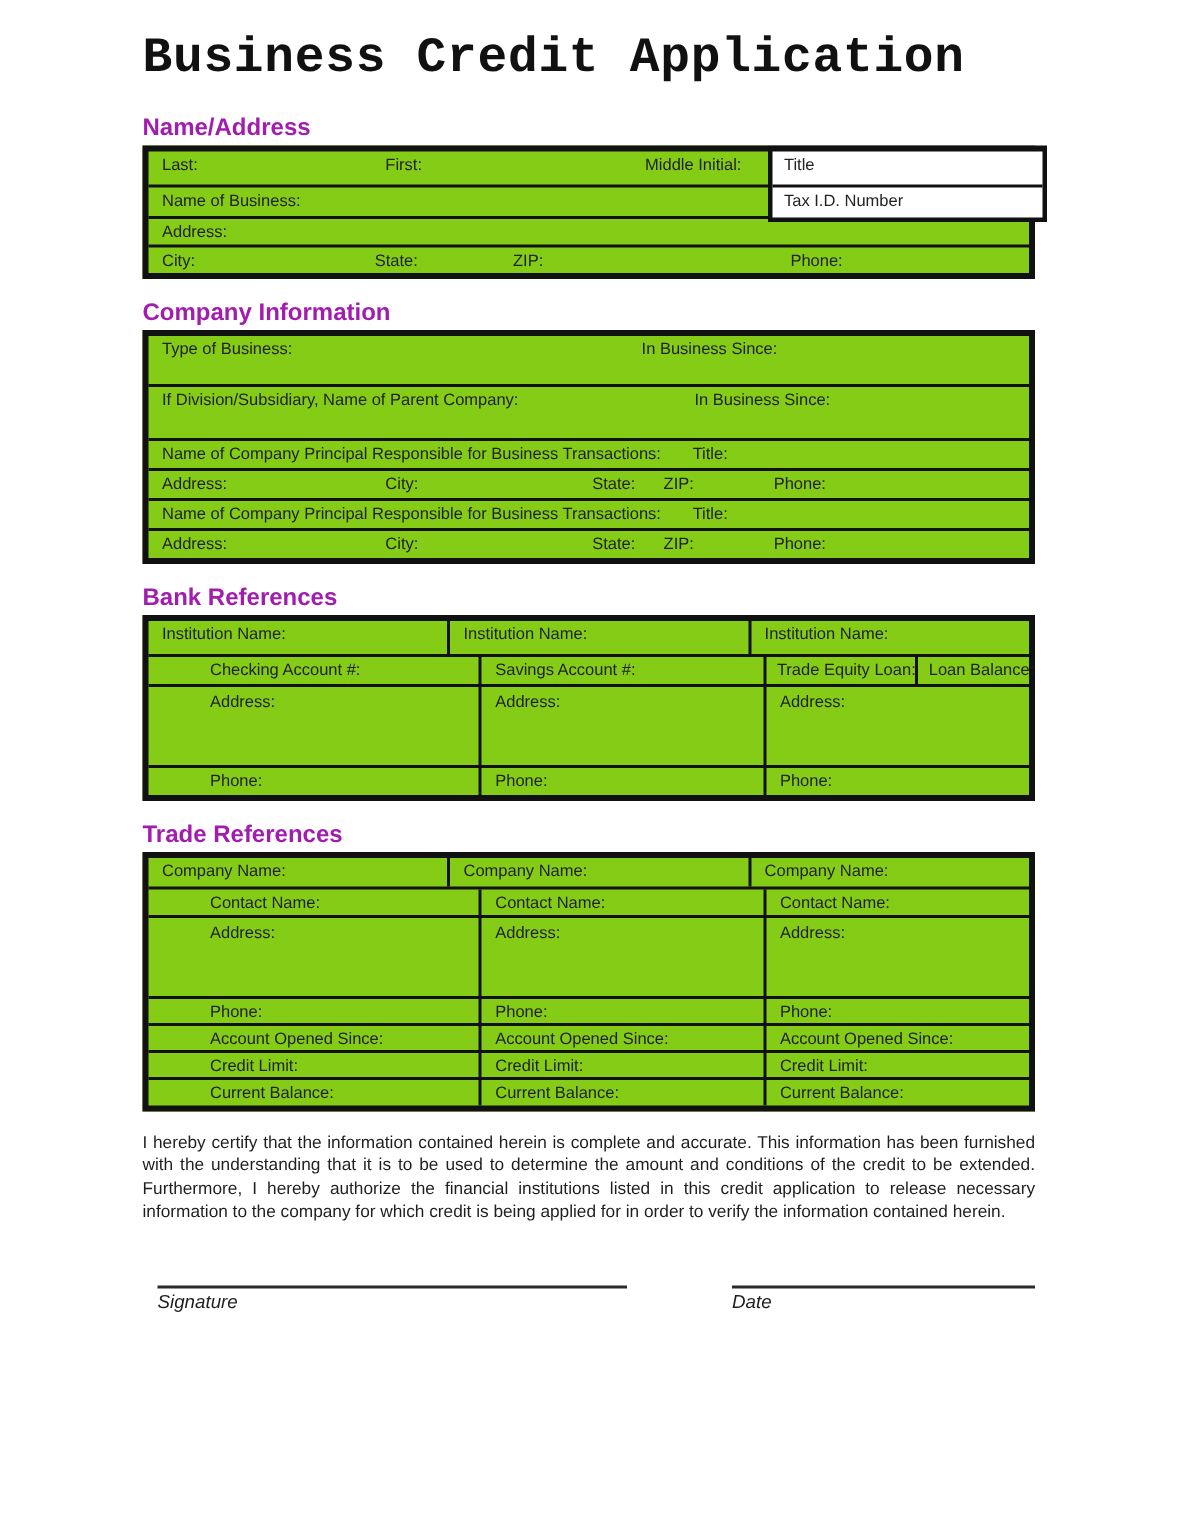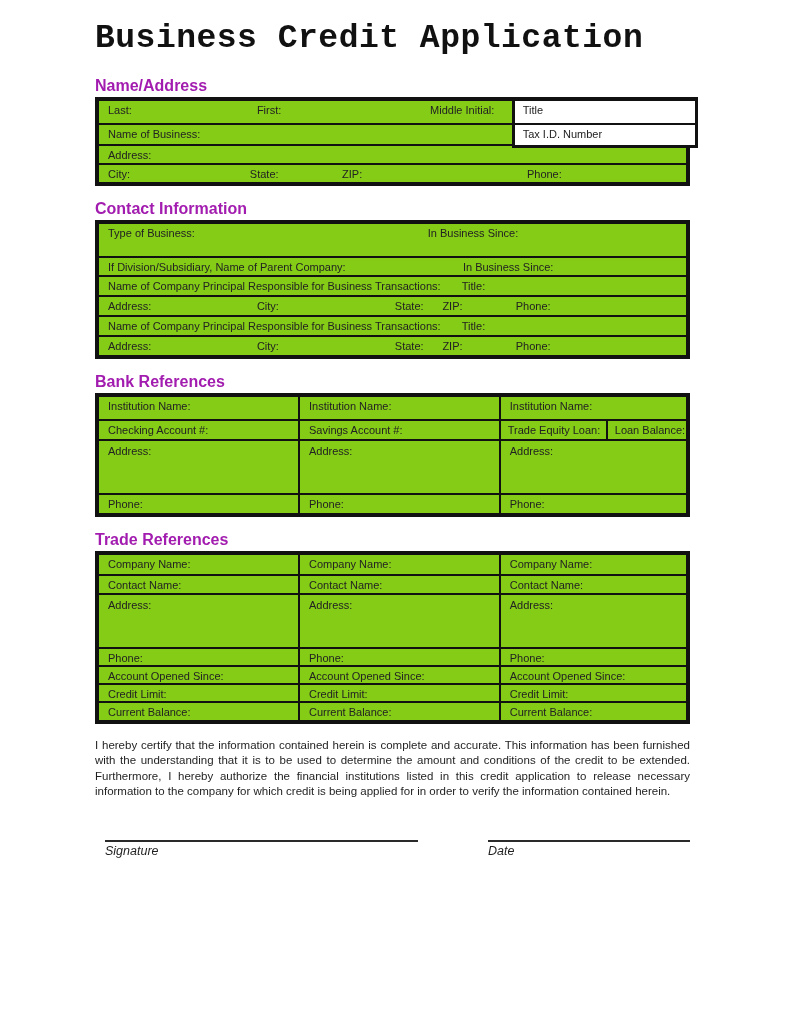--- a/index.html
+++ b/index.html
@@ -9,21 +9,21 @@
     font-family:"Liberation Sans","DejaVu Sans",sans-serif;color:#1a1a1a;
   }
   h1.title{
     font-family:Liberation Mono, monospace;
     font-size:33px;font-weight:700;margin:0;letter-spacing:0.5px;color:#111;
   }
   h2.sec-h{font-size:16px;font-weight:700;margin:14px 0 2px 0;color:#a21caf;}
   h2.sec-h.first{margin-top:20px;}
   .tbl{border:4px solid #111;background:#84cc16;position:relative;box-sizing:border-box;}
   .row{position:relative;box-sizing:border-box;}
-  .row.sep{border-top:2px solid #111;}
+  .row.sep{border-top:2px solid #111;padding-left:32px;}
   .lbl{position:absolute;top:3px;left:9px;font-size:11px;white-space:nowrap;color:#222;}
   .cols{display:flex;align-items:stretch;}
   .cell{box-sizing:border-box;position:relative;}
   .cell + .cell{border-left:2px solid #111;}
   .w1{width:33.9%;}.w2{width:34.2%;}.w3{width:31.9%;}
   .subcols{display:flex;height:100%;}
   .sub{box-sizing:border-box;position:relative;}
   .sub + .sub{border-left:2px solid #111;}
   .cbx{display:inline-block;width:10px;height:10px;border:1.5px solid #333;margin-left:8px;vertical-align:-1px;background:#fff;}
   
@@ -71,27 +71,27 @@
     <div class="na-overlay">
       <div class="ocell">
         <span class="lbl">Title</span>
       </div>
       <div class="ocell">
         <span class="lbl">Tax I.D. Number</span>
       </div>
     </div>
   </div>
 
-  <h2 class="sec-h">Contact Information</h2>
+  <h2 class="sec-h">Company Information</h2>
   <div class="tbl">
     <div class="row" style="height:32px">
       <span class="lbl">Type of Business:</span>
       <span class="lbl" style="left:56%">In Business Since:</span>
     </div>
-    <div class="row sep" style="height:19px">
+    <div class="row sep" style="height:36px">
       <span class="lbl">If Division/Subsidiary, Name of Parent Company:</span>
       <span class="lbl" style="left:62%">In Business Since:</span>
     </div>
     <div class="row sep" style="height:20px">
       <span class="lbl">Name of Company Principal Responsible for Business Transactions:</span>
       <span class="lbl" style="left:61.8%">Title:</span>
     </div>
     <div class="row sep" style="height:20px">
       <span class="lbl">Address:</span>
       <span class="lbl" style="left:26.9%">City:</span>

